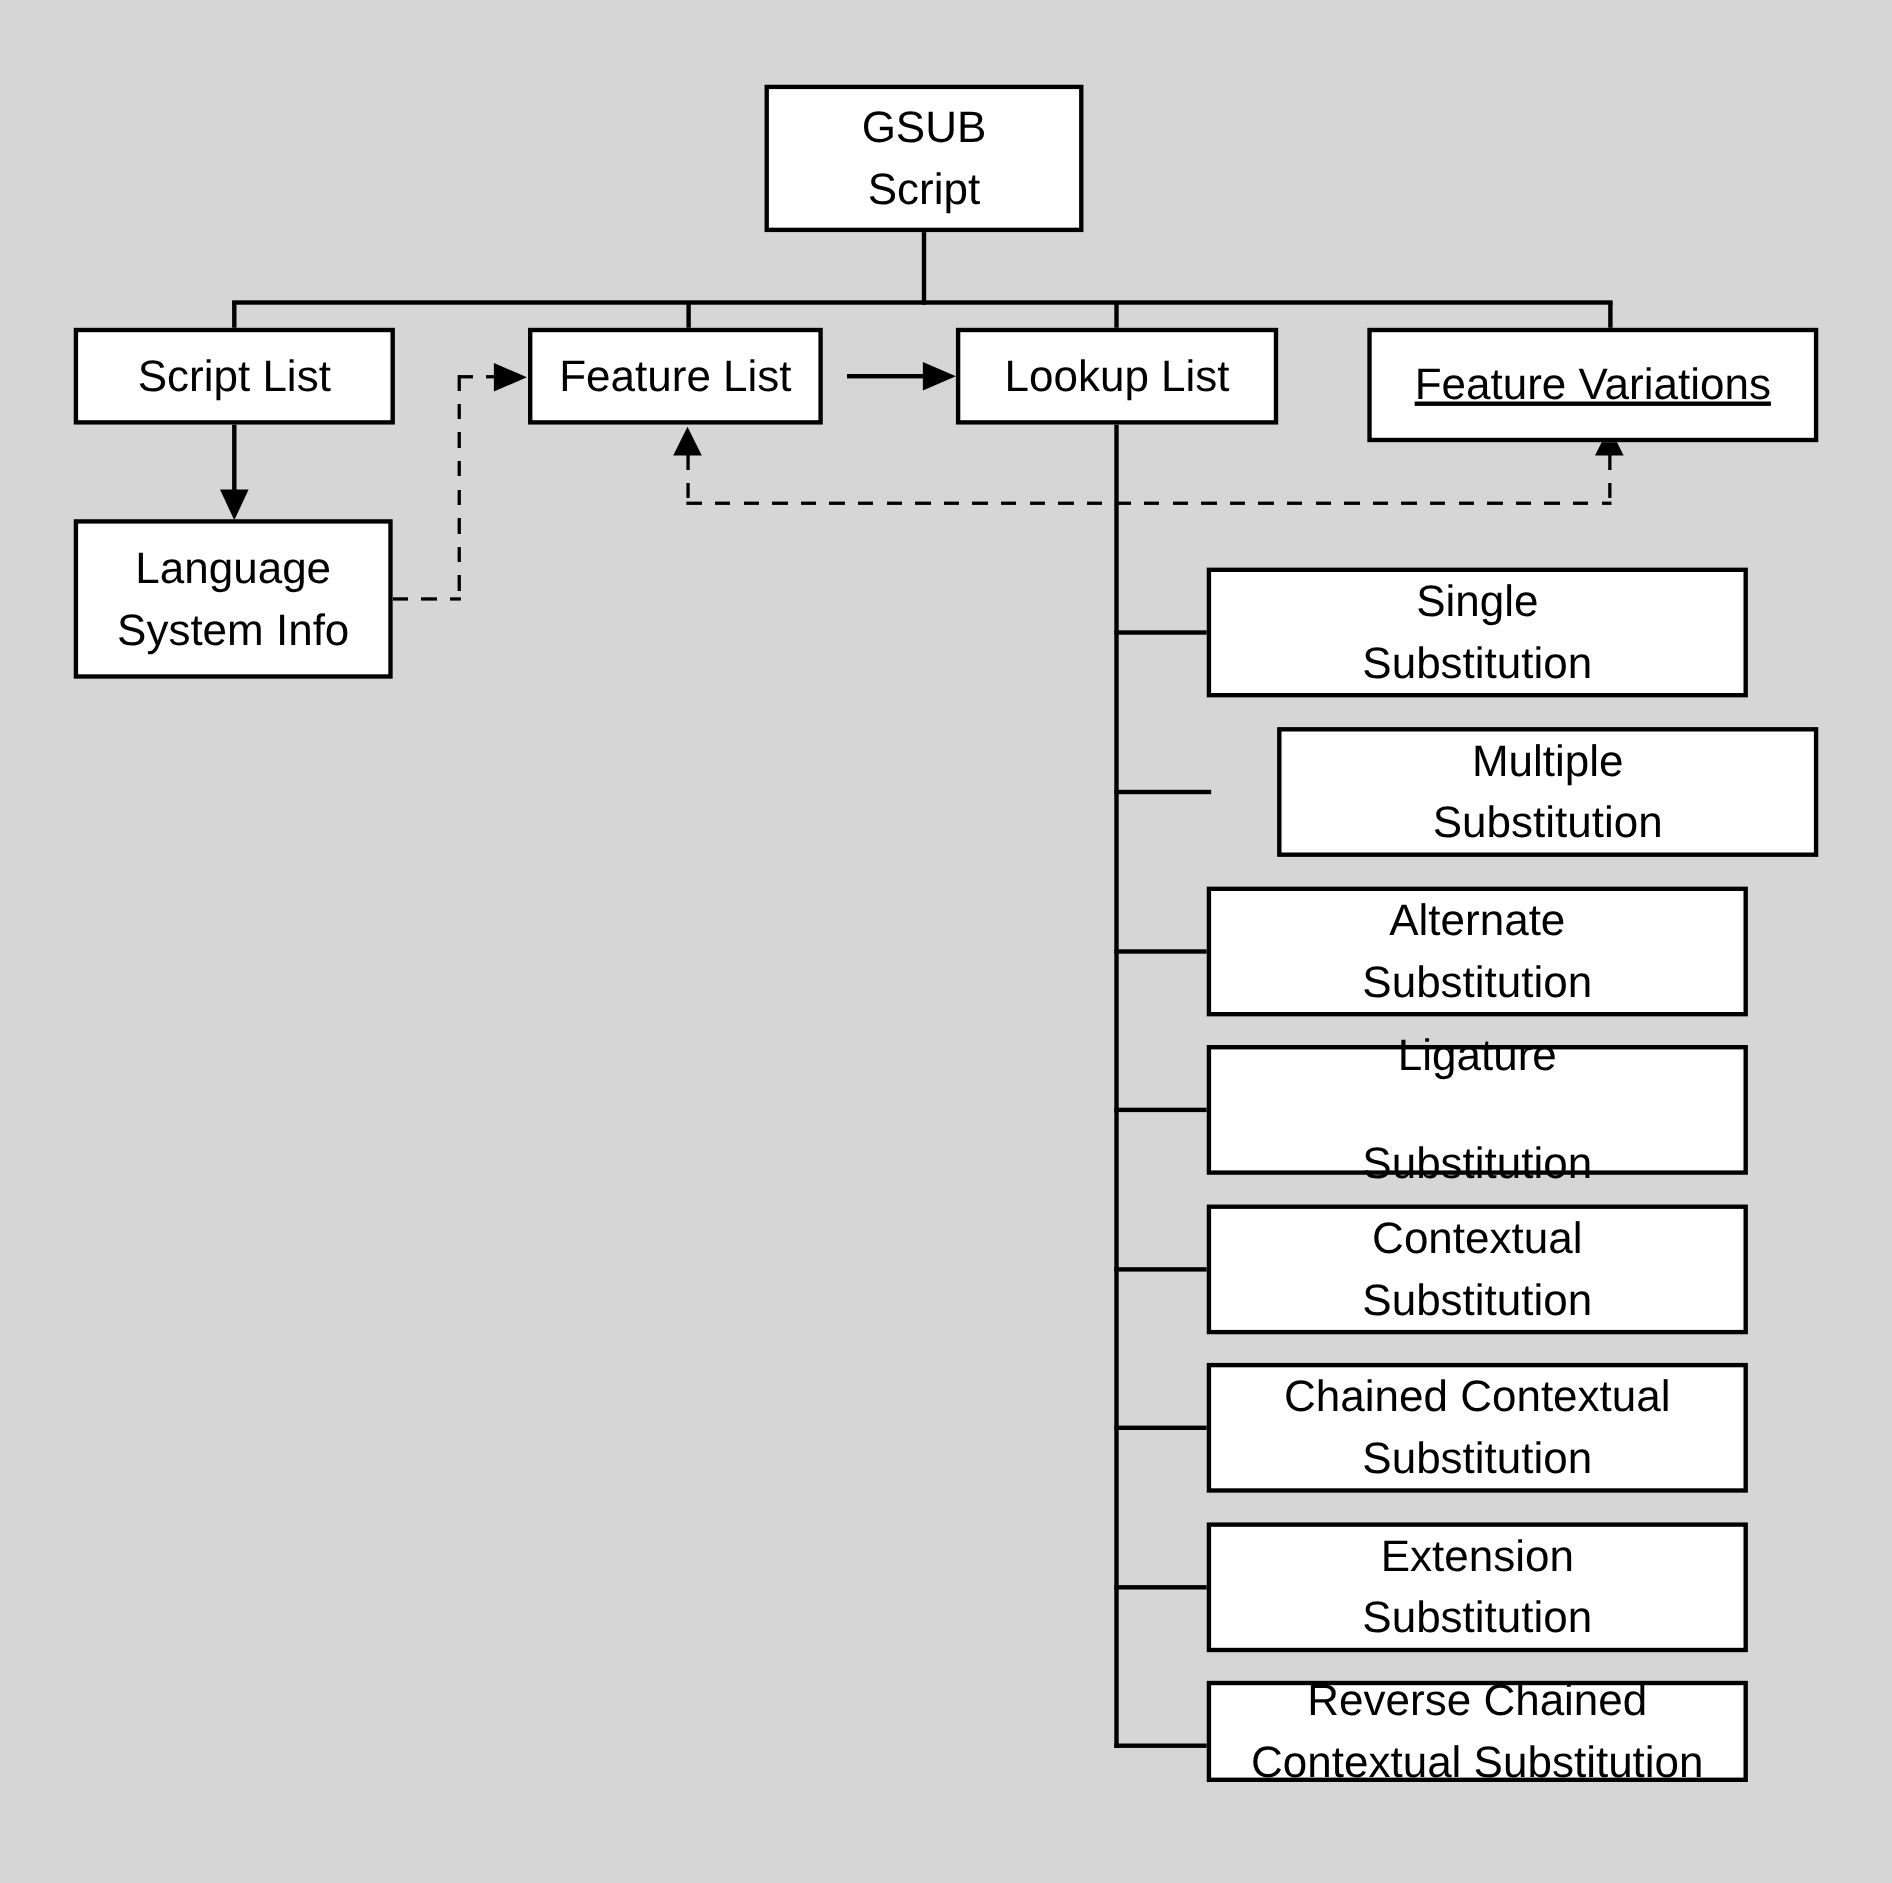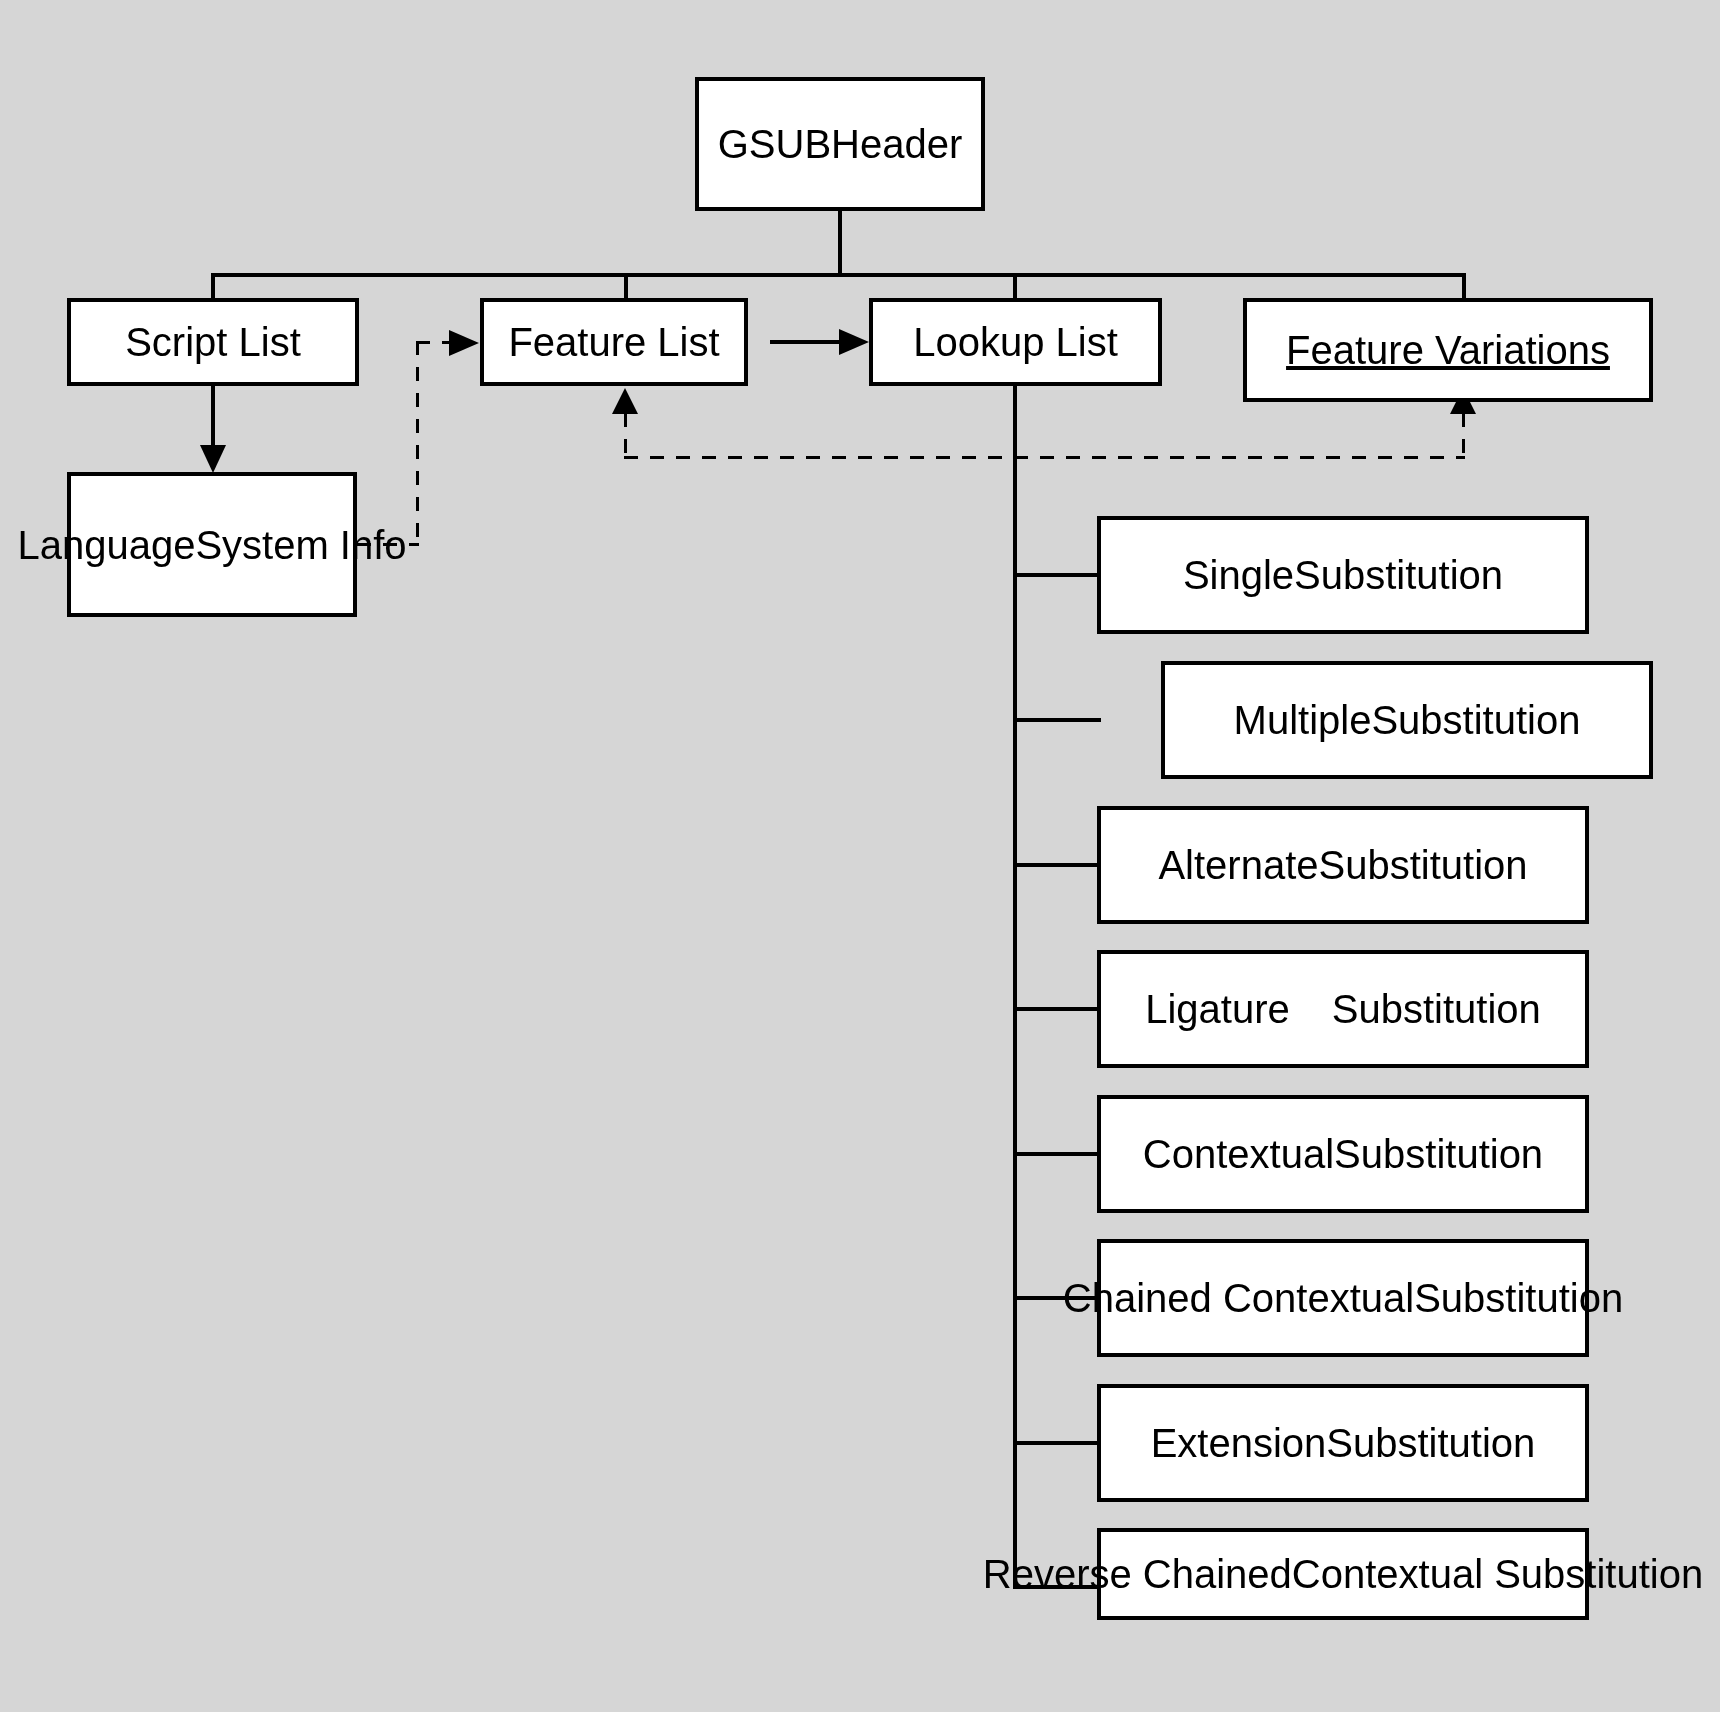--- a/index.html
+++ b/index.html
@@ -17,21 +17,21 @@
     background:var(--background);
     font-family:"Liberation Sans", sans-serif;
     color:var(--text);
     overflow:hidden;
   }
   .box{
     position:absolute;
     background:var(--box-fill);
     border:4px solid var(--line);
     display:flex;
-    flex-direction:row;
+    flex-direction:column;
     align-items:center;
     justify-content:center;
     text-align:center;
     font-size:40px;
     line-height:56px;
     white-space:nowrap;
   }
   .ln{ position:absolute; background:var(--line); }
   .dash-h{
     position:absolute; height:3px;
@@ -80,21 +80,21 @@
   <div class="ah right" style="left:449px;top:330px;"></div>
 
   <div class="ah up" style="left:612px;top:388px;"></div>
   <div class="dash-v" style="left:624px;top:413px;height:46px;"></div>
   <div class="dash-h" style="left:624px;top:456px;width:841px;"></div>
   <div class="dash-v" style="left:1462px;top:413px;height:46px;"></div>
   <div class="ah up" style="left:1450px;top:388px;"></div>
 
   <div class="box" style="left:695px;top:77px;width:290px;height:134px;">
     <span>GSUB</span>
-    <span>Header</span>
+    <span>Script</span>
   </div>
 
   <div class="box" style="left:67px;top:298px;width:292px;height:88px;">
     <span>Script List</span>
   </div>
 
   <div class="box" style="left:480px;top:298px;width:268px;height:88px;">
     <span>Feature List</span>
   </div>
 

